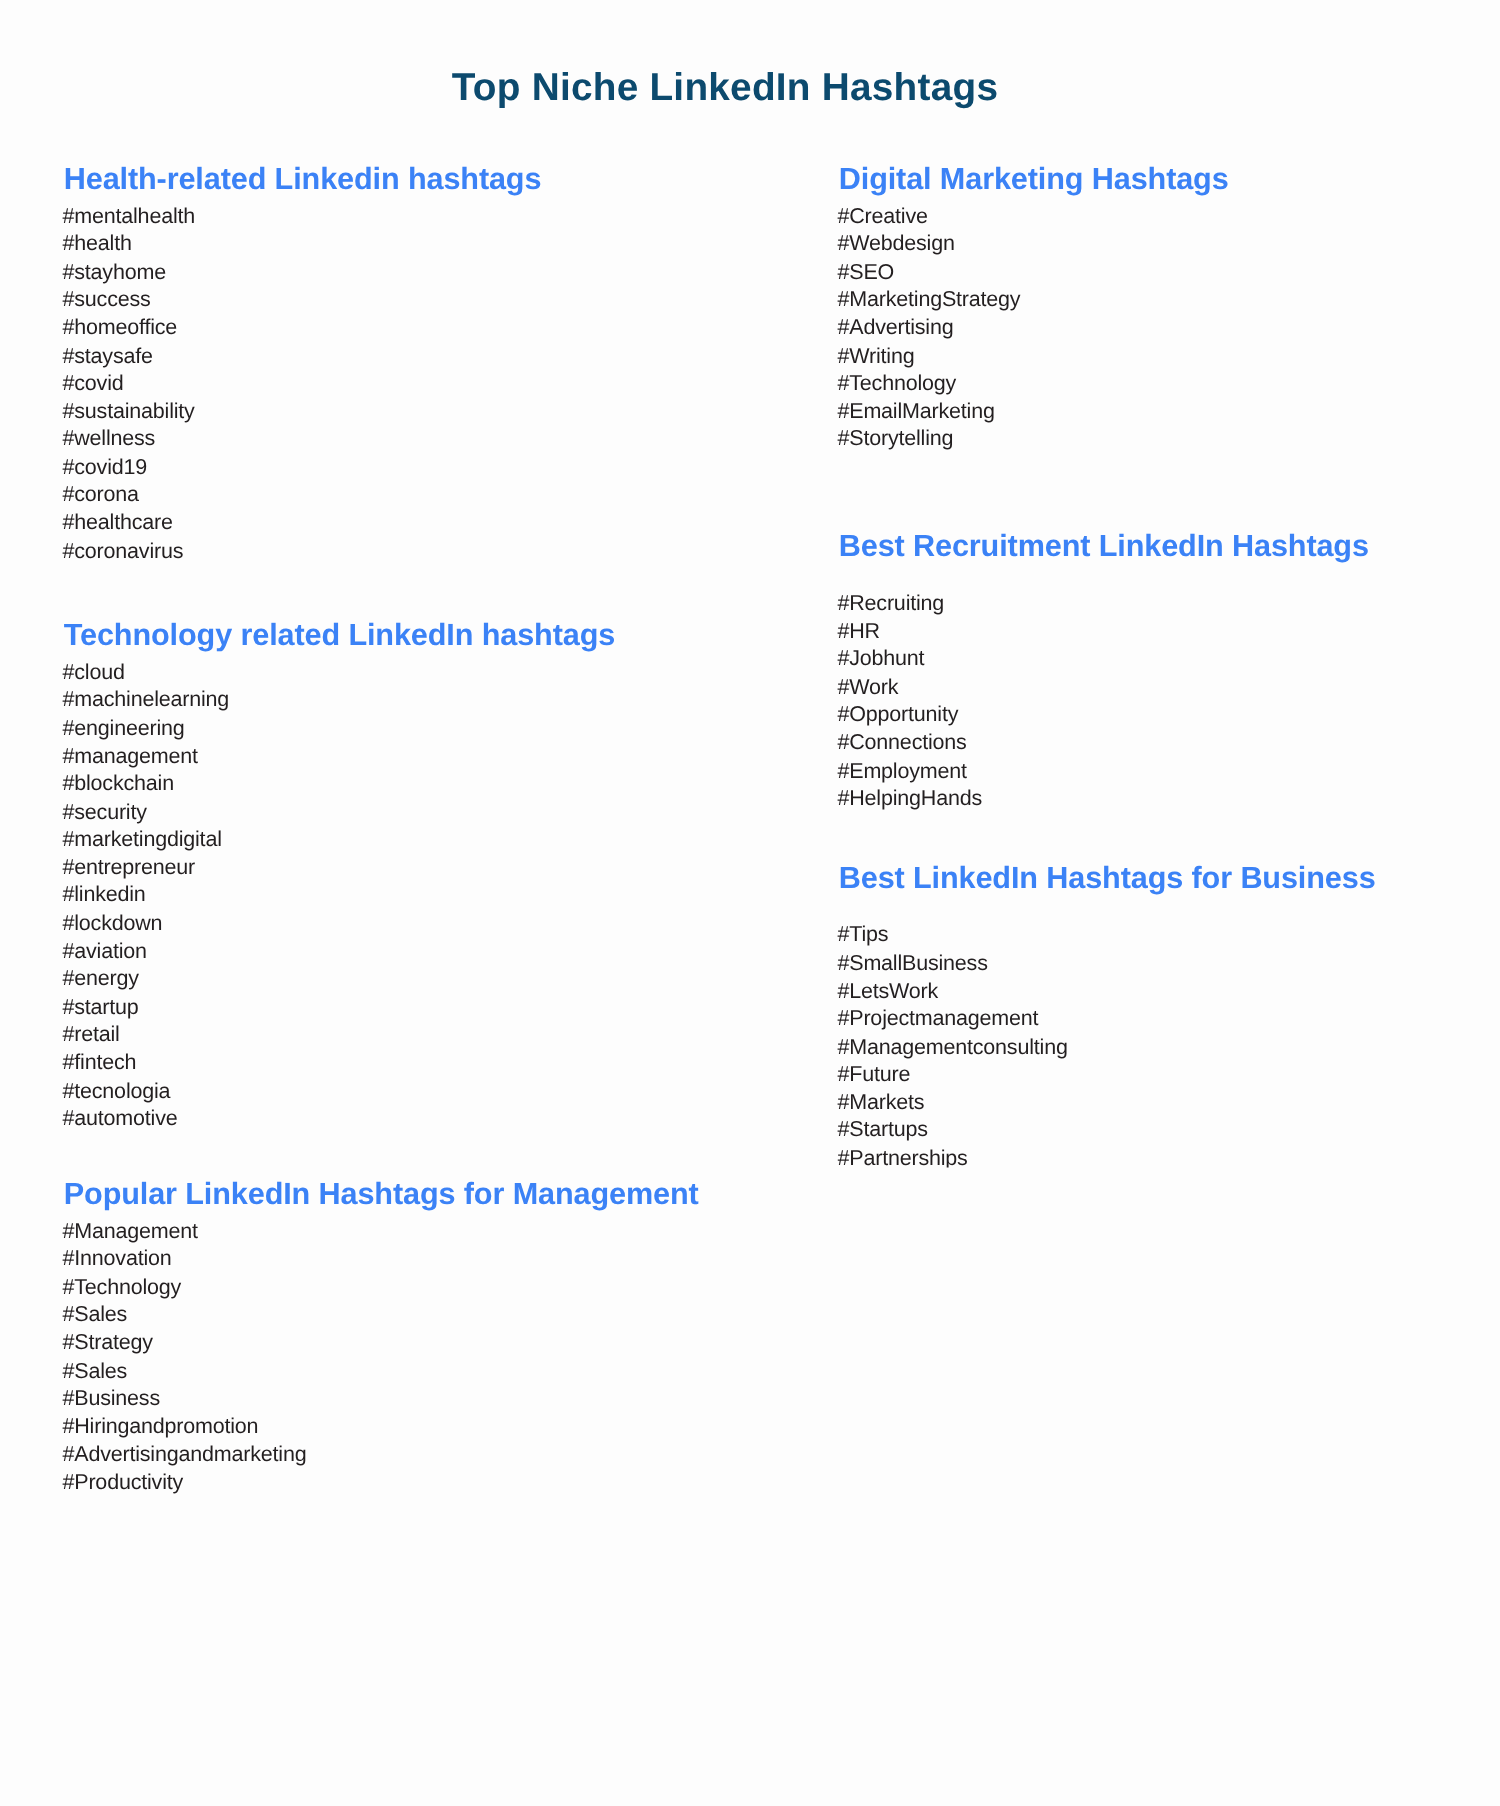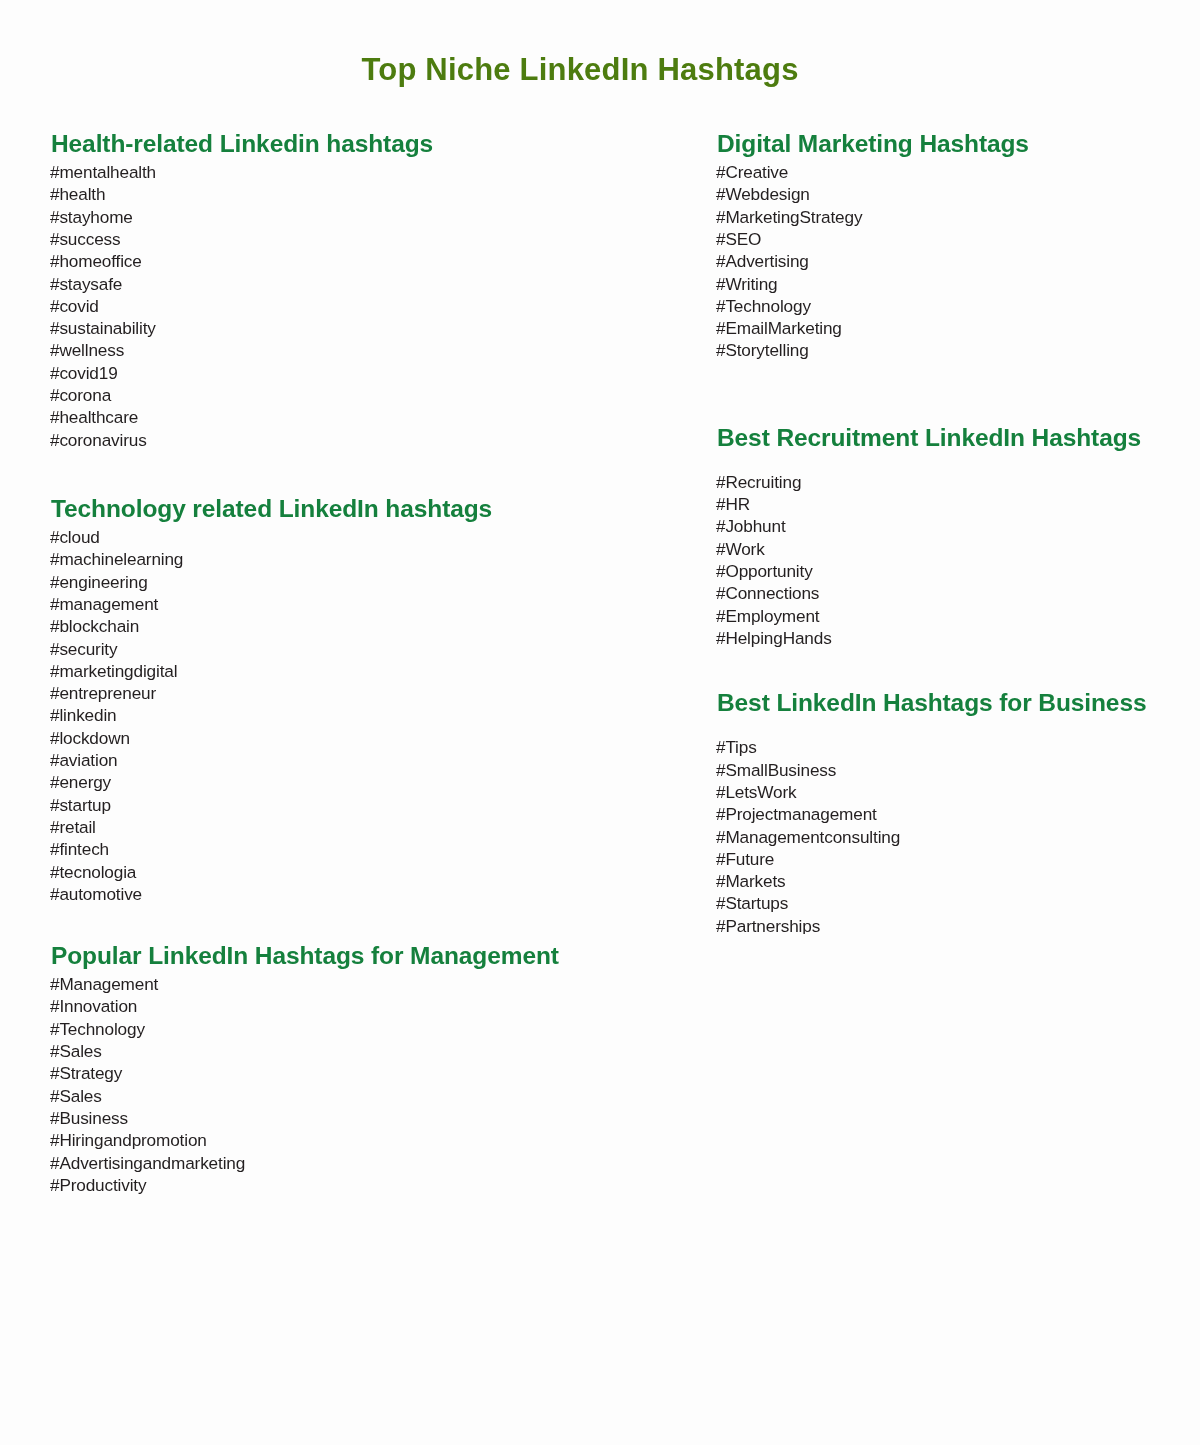--- a/index.html
+++ b/index.html
@@ -26,38 +26,38 @@
 
   
   .page-title {
     position: absolute;
     top: 32px;
     left: 0;
     width: 1160px;
     text-align: center;
     font-size: 31px;
     font-weight: bold;
-    color: #4d7c0f;
+    color: #0c4a6e;
     letter-spacing: 0.2px;
     line-height: 1.1;
   }
 
   
   .col {
     position: absolute;
     top: 128px;
   }
   .col-left  { left: 50px;  width: 580px; }
-  .col-right { left: 670px; width: 470px; margin-left: 46px; }
+  .col-right { left: 670px; width: 470px; }
 
   
   .section { }
 
   .section-heading {
-    color: #15803d;
+    color: #3b82f6;
     font-weight: bold;
     font-size: 24.5px;
     line-height: 1.31;
     margin: 0 0 1px 1px;
     letter-spacing: -0.1px;
   }
 
   .tag-list {
     list-style: none;
     margin: 0;
@@ -158,22 +158,22 @@
 
   </div>
 
   <div class="col col-right">
 
     <section class="section">
       <h2 class="section-heading">Digital Marketing Hashtags</h2>
       <ul class="tag-list">
         <li class="tag-item">#Creative</li>
         <li class="tag-item">#Webdesign</li>
+        <li class="tag-item">#SEO</li>
         <li class="tag-item">#MarketingStrategy</li>
-        <li class="tag-item">#SEO</li>
         <li class="tag-item">#Advertising</li>
         <li class="tag-item">#Writing</li>
         <li class="tag-item">#Technology</li>
         <li class="tag-item">#EmailMarketing</li>
         <li class="tag-item">#Storytelling</li>
       </ul>
     </section>
 
     <div class="gap-dm-recruit"></div>
 

